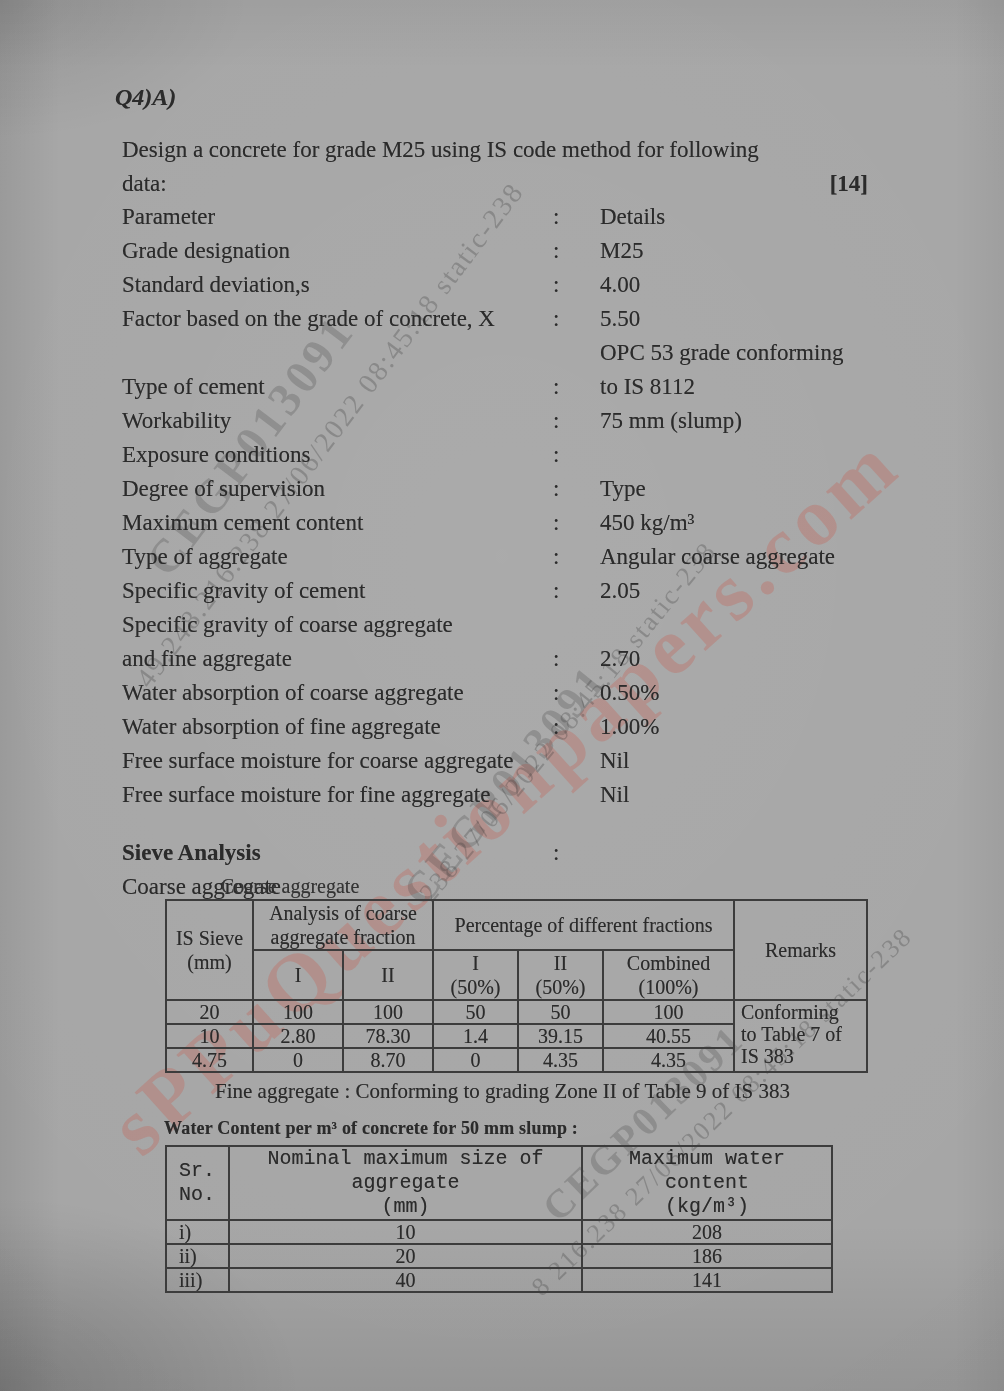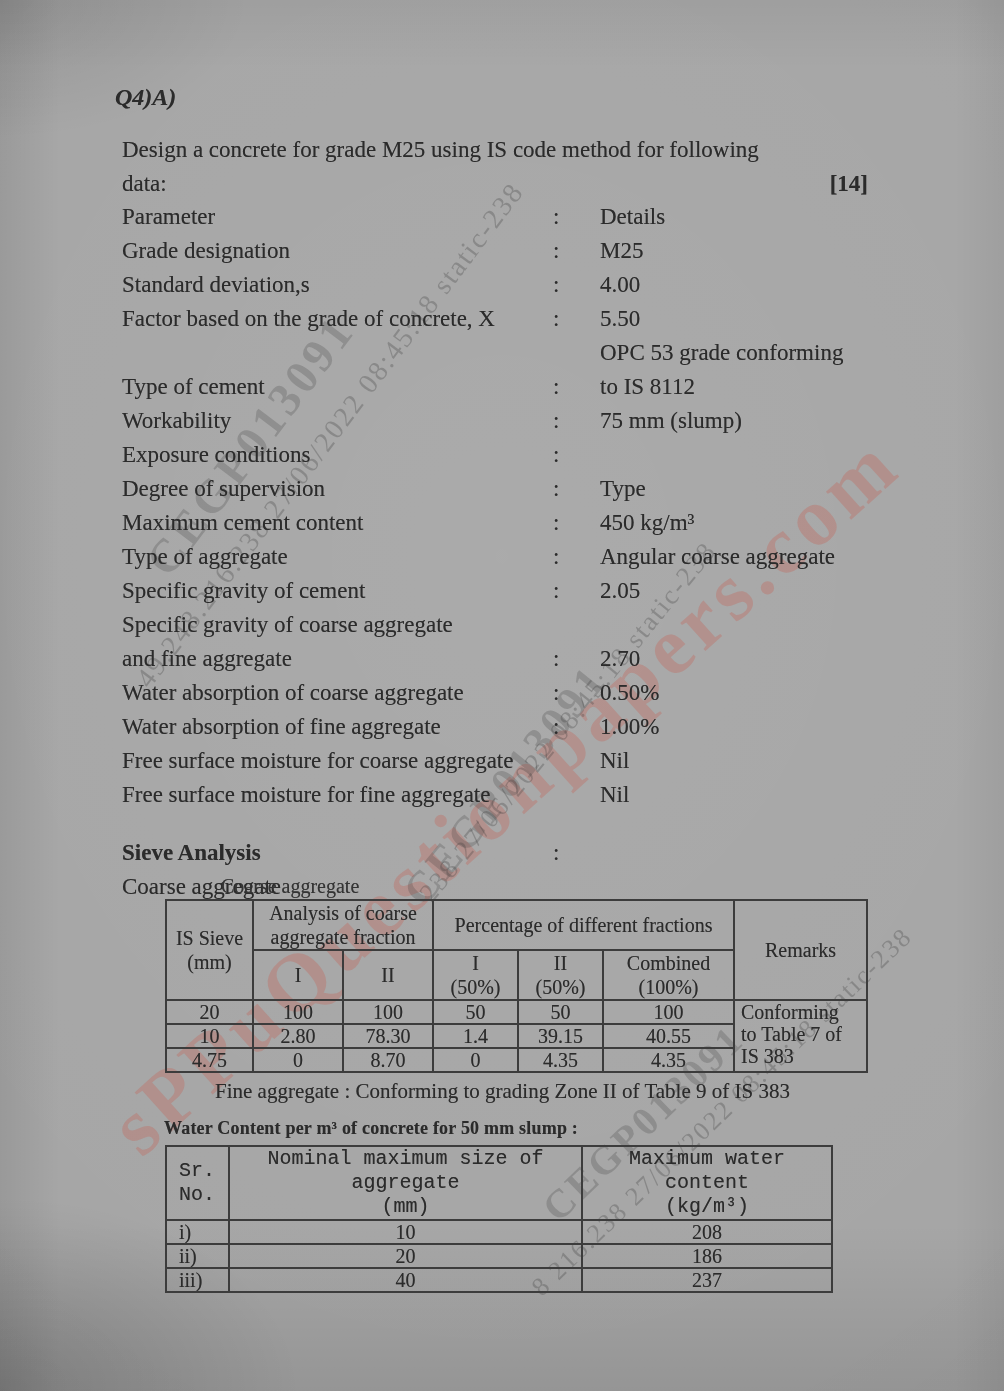--- a/index.html
+++ b/index.html
@@ -270,19 +270,19 @@
         <td>208</td>
       </tr>
       <tr class="dr">
         <td class="lcell">ii)</td>
         <td>20</td>
         <td>186</td>
       </tr>
       <tr class="dr">
         <td class="lcell">iii)</td>
         <td>40</td>
-        <td>237</td>
+        <td>141</td>
       </tr>
     </tbody>
       </table>
 
   </div>
 </div>
 
 </body></html>

